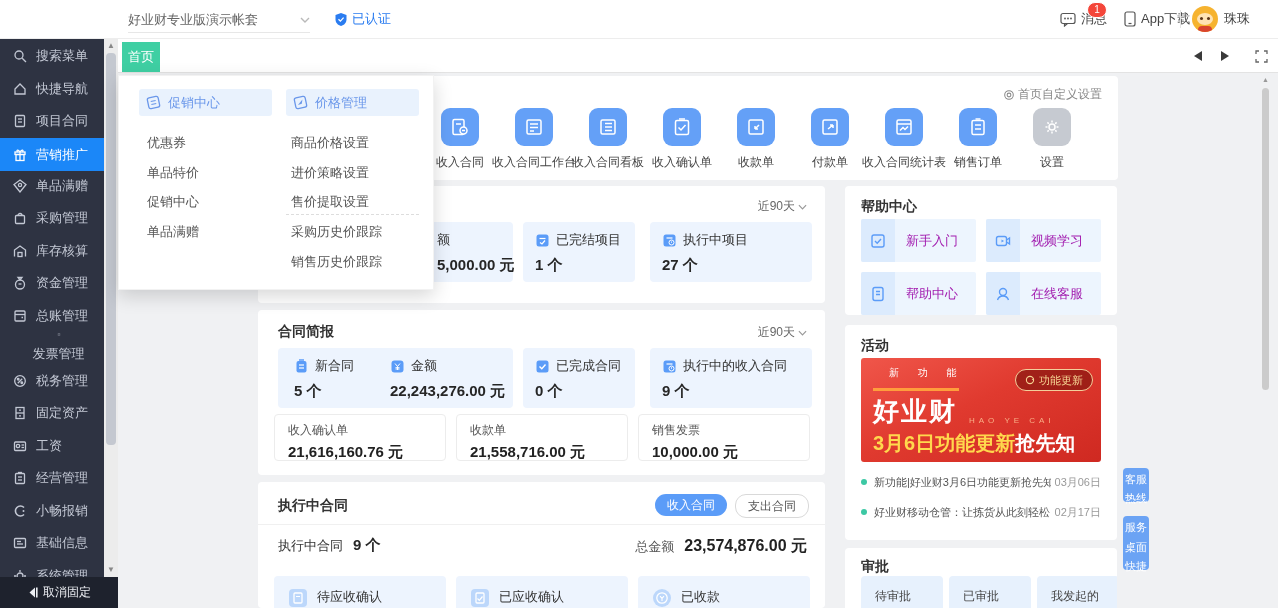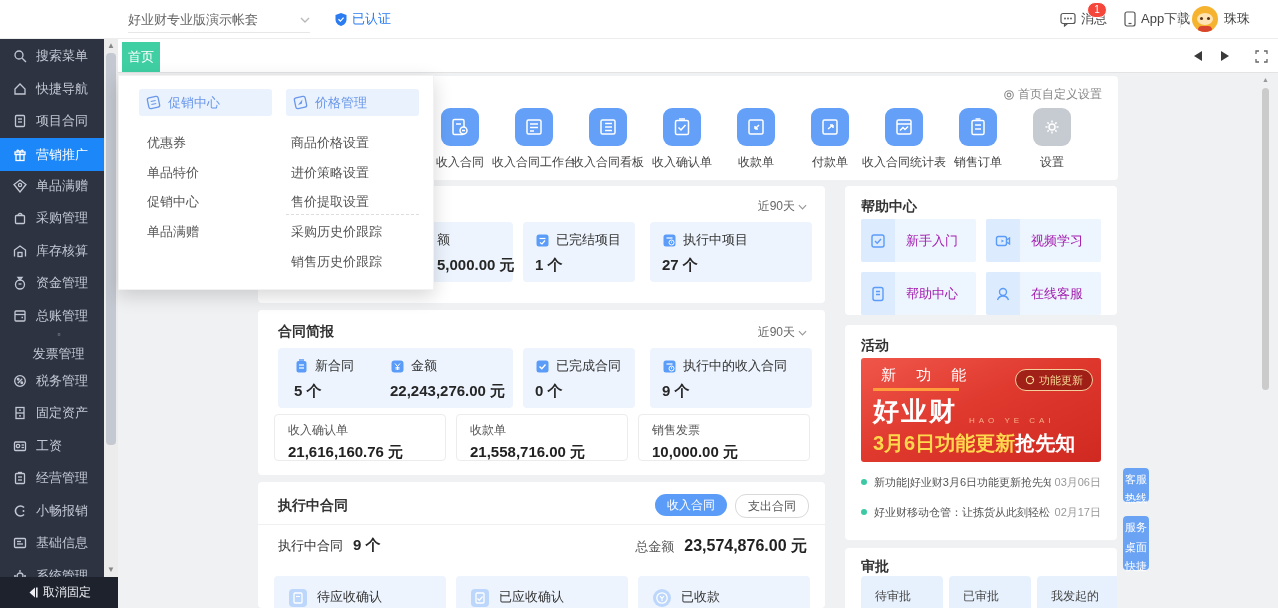--- a/index.html
+++ b/index.html
@@ -674,21 +674,21 @@
             </g>
           </svg>
         </div>
       <div class="hlabel">在线客服</div>
     </div>
   </div>
 
   <div class="panel" style="left:845px;top:325px;width:272px;height:215px;">
     <div class="ptitle" style="left:16px;top:12px;">活动</div>
     <div class="banner">
-      <div style="position:absolute;left:20px;top:8px;color:#fff;font-size:15px;letter-spacing:8px;">新 功 能</div>
+      <div style="position:absolute;left:28px;top:8px;color:#fff;font-size:10px;letter-spacing:8px;">新 功 能</div>
       <div style="position:absolute;left:12px;top:30px;width:86px;height:3px;background:#ff9d3c;"></div>
       <div style="position:absolute;right:8px;top:11px;height:20px;line-height:20px;border-radius:11px;background:rgba(110,12,8,.55);border:1px solid #f3cf9b;color:#f6d493;font-size:11px;padding:0 9px;display:flex;align-items:center;gap:4px;">
         <svg width="10" height="10" viewBox="0 0 10 10">
             <circle cx="5" cy="5" r="3.6" stroke="#f6d493" stroke-width="1.1" fill="none"></circle>
             <path d="M8.6 3.4 L8.6 5.6 L6.6 4.4 Z" fill="#f6d493"></path>
           </svg>
         <span>功能更新</span>
       </div>
       <div style="position:absolute;left:12px;top:36px;color:#fff;font-size:26px;font-weight:bold;letter-spacing:2px;">好业财</div>
       <div style="position:absolute;left:108px;top:58px;color:rgba(255,195,150,.85);font-size:8px;letter-spacing:4px;">HAO YE CAI</div>

